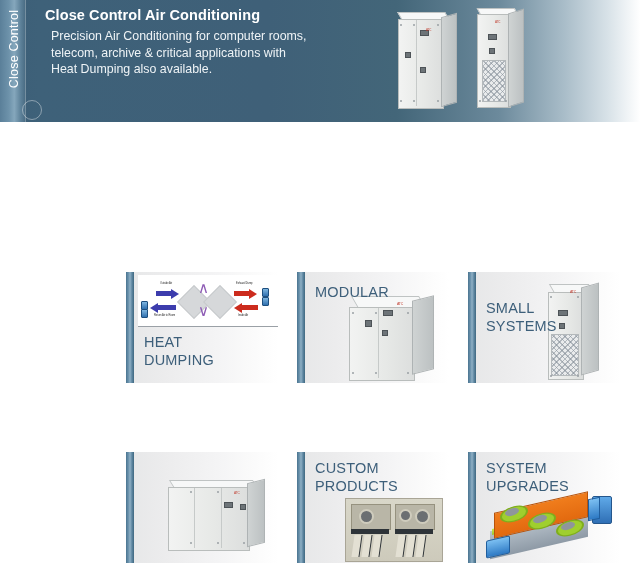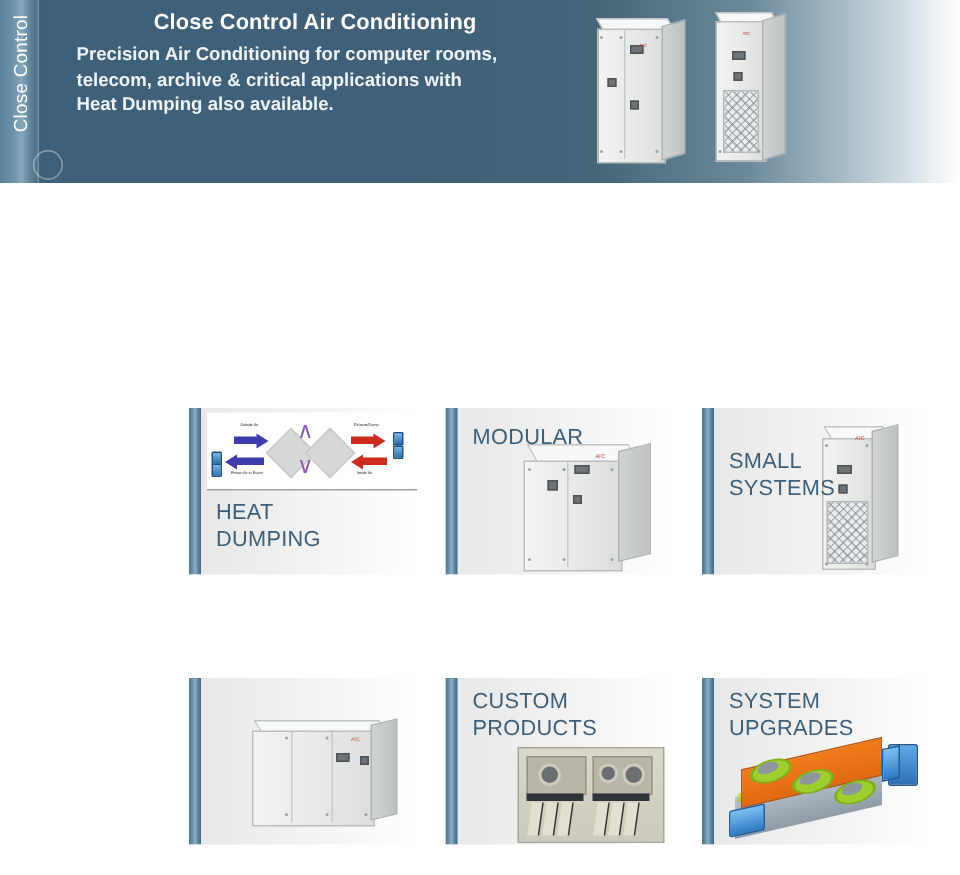--- a/index.html
+++ b/index.html
@@ -71,29 +71,28 @@
     left: 45px;
     top: 7px;
     width: 330px;
   }
   .banner-title {
     color: #ffffff;
     font-size: 14.5px;
     font-weight: bold;
     margin: 0 0 5px 0;
     letter-spacing: 0.1px;
-    text-align: center;
   }
   .banner-body {
     color: #eef3f6;
     font-size: 12.4px;
     line-height: 16.5px;
     margin: 0 0 0 6px;
   }
-  .banner-body .ln { display: block; white-space: nowrap; font-weight: bold; }
+  .banner-body .ln { display: block; white-space: nowrap; }
 
   
   .photo-wrap { position: absolute; }
 
   .unit-a { left: 396px; top: 12px; width: 62px; height: 100px; }
   .unit-b { left: 477px; top: 8px;  width: 52px; height: 104px; }
 
   
   .cab { position: absolute; inset: 0; }
   .cab .front {

